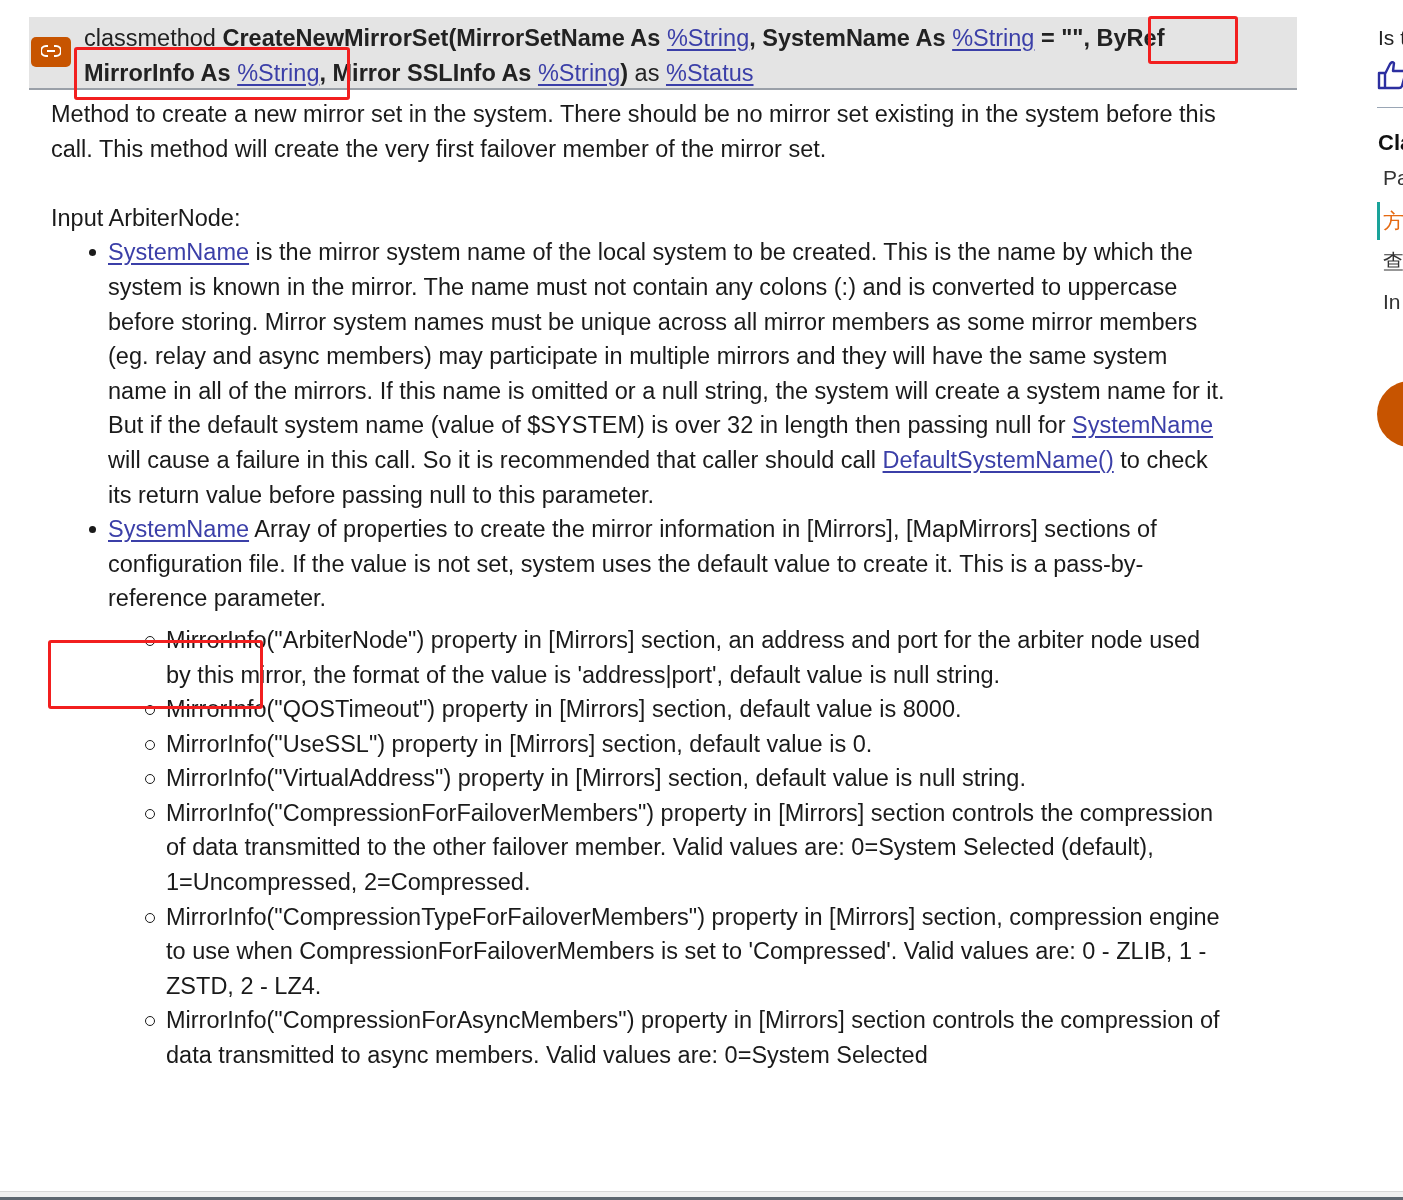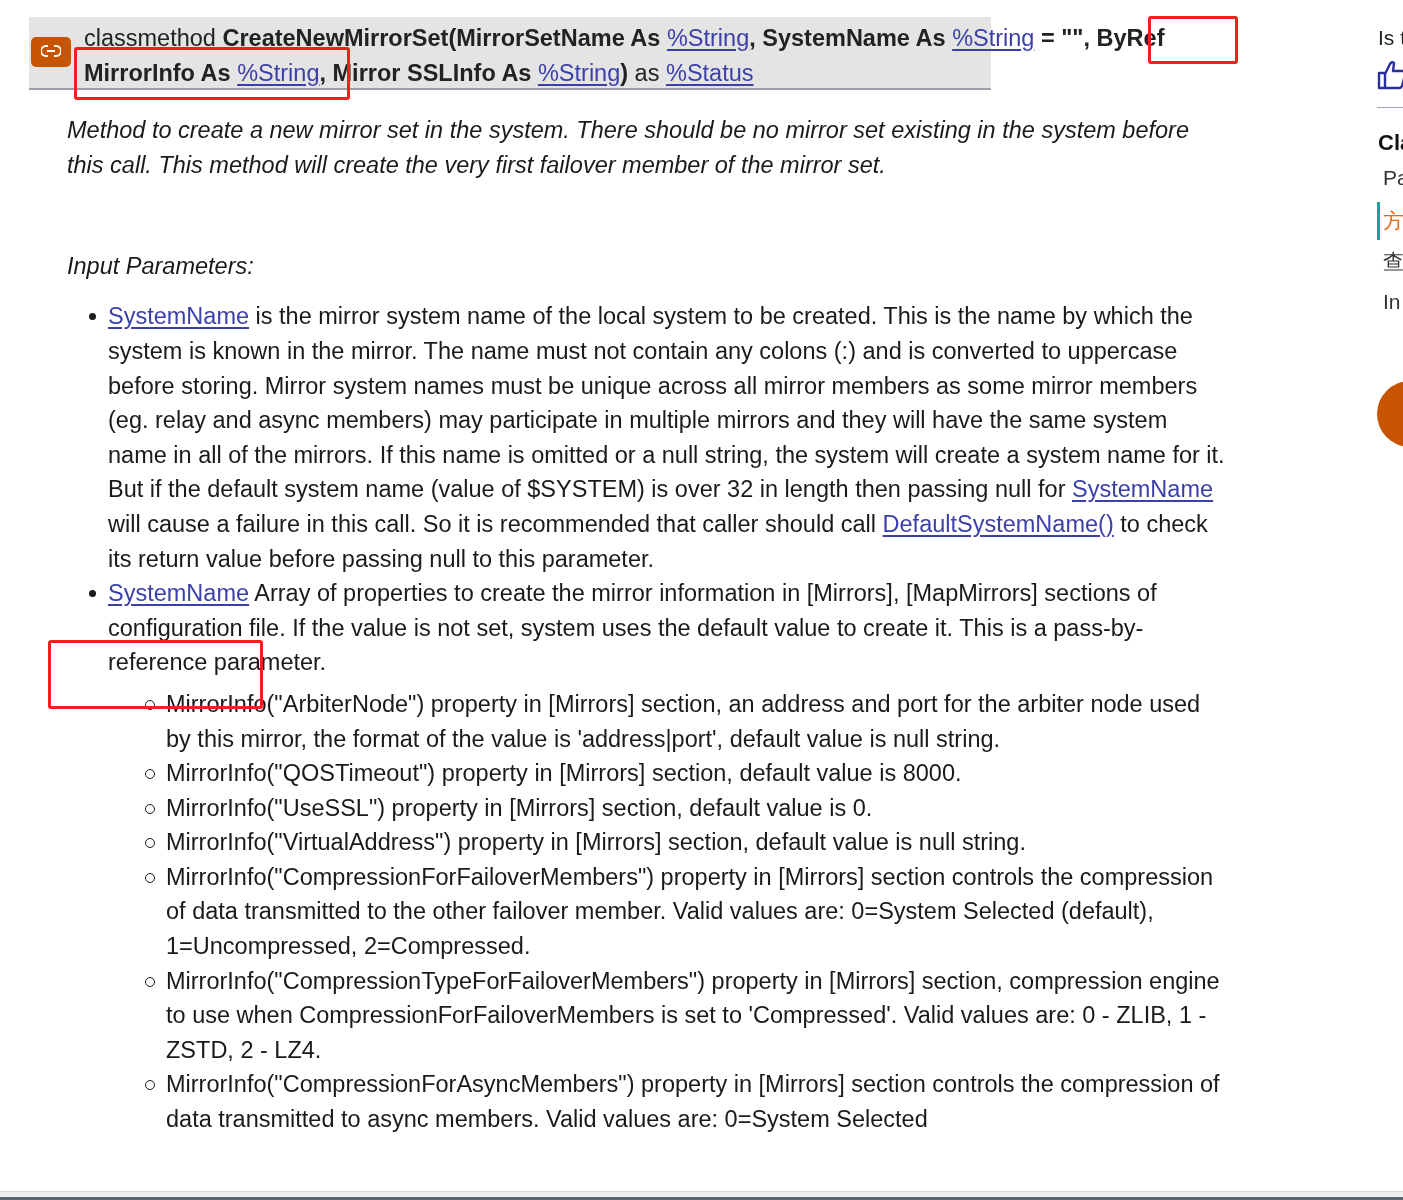--- a/index.html
+++ b/index.html
@@ -3,40 +3,40 @@
 <meta charset="utf-8">
 <style>
   * { box-sizing: border-box; margin: 0; padding: 0; }
   html, body { width: 1403px; height: 1200px; overflow: hidden; background: #ffffff; }
   body { font-family: "DejaVu Sans", "Liberation Sans", sans-serif; color: #1a1a1a; position: relative; }
 
   .main { position: absolute; left: 0; top: 0; width: 1250px; height: 1200px; }
 
   
   .sig {
-    position: absolute; left: 29px; top: 17px; width: 962px; height: 73px;
+    position: absolute; left: 29px; top: 17px; width: 1268px; height: 73px;
     background: #e4e4e4; border-bottom: 2px solid #9aa0a8;
   }
   .sig-anchor {
     position: absolute; left: 2px; top: 20px; width: 40px; height: 30px;
     background: #c75400; border-radius: 5px; display: flex; align-items: center; justify-content: center;
   }
   .sig-text {
     position: absolute; left: 55px; top: 4px; width: 1155px;
     font-family: "Liberation Sans", sans-serif; font-size: 23.5px; line-height: 35px; color: #222;
   }
   .sig-text b { font-weight: bold; }
   a.lnk { color: #3b3fa8; text-decoration: underline; text-underline-offset: 3px; }
 
   
   .content {
     position: absolute; left: 51px; top: 97px; width: 1175px;
     font-family: "Liberation Sans", sans-serif; font-size: 23.5px; line-height: 34.6px; color: #1a1a1a;
   }
-  .content p { margin: 16px; font-style: italic; }
+  .content p { margin: 0; }
   .content .gap { height: 34.6px; }
   ul.params { list-style: none; margin-left: 57px; }
   ul.params > li { position: relative; }
   ul.params > li::before {
     content: ""; position: absolute; left: -19px; top: 14px; width: 7px; height: 7px; border-radius: 50%; background: #1a1a1a;
   }
   ul.sub { list-style: none; margin-left: 58px; margin-top: 7px; }
   ul.sub > li { position: relative; }
   ul.sub > li::before {
     content: ""; position: absolute; left: -21px; top: 13px; width: 8px; height: 8px; border-radius: 50%; border: 1.3px solid #1a1a1a; background: #fff;
@@ -75,21 +75,21 @@
           <line x1="6" y1="7" x2="14" y2="7" stroke="#fff" stroke-width="2"></line>
         </svg>
       </span>
     </div>
     <div class="sig-text"><span>classmethod</span> <b>CreateNewMirrorSet(</b><b>MirrorSetName As </b><a class="lnk">%String</a><b>, </b><b>SystemName As </b><a class="lnk">%String</a><b> = "", </b><b>ByRef</b><br><b>MirrorInfo As </b><a class="lnk">%String</a><b>, </b><b>Mirror SSLInfo As </b><a class="lnk">%String</a><b>)</b><span> as </span><a class="lnk">%Status</a></div>
   </div>
 
   <div class="content">
     <p>Method to create a new mirror set in the system. There should be no mirror set existing in the system before this call. This method will create the very first failover member of the mirror set.</p>
     <div class="gap"></div>
-    <p>Input Parameters:</p>
+    <p>Input ArbiterNode:</p>
     <ul class="params">
       <li><a class="lnk">SystemName</a><span> is the mirror system name of the local system to be created. This is the name by which the system is known in the mirror. The name must not contain any colons (:) and is converted to uppercase before storing. Mirror system names must be unique across all mirror members as some mirror members (eg. relay and async members) may participate in multiple mirrors and they will have the same system name in all of the mirrors. If this name is omitted or a null string, the system will create a system name for it. But if the default system name (value of $SYSTEM) is over 32 in length then passing null for </span><a class="lnk">SystemName</a><span> will cause a failure in this call. So it is recommended that caller should call </span><a class="lnk">DefaultSystemName()</a><span> to check its return value before passing null to this parameter.</span></li>
       <li><a class="lnk">SystemName</a><span> Array of properties to create the mirror information in [Mirrors], [MapMirrors] sections of configuration file. If the value is not set, system uses the default value to create it. This is a pass-by-reference parameter.</span>
         <ul class="sub">
           <li>MirrorInfo("ArbiterNode") property in [Mirrors] section, an address and port for the arbiter node used by this mirror, the format of the value is 'address|port', default value is null string.</li>
           <li>MirrorInfo("QOSTimeout") property in [Mirrors] section, default value is 8000.</li>
           <li>MirrorInfo("UseSSL") property in [Mirrors] section, default value is 0.</li>
           <li>MirrorInfo("VirtualAddress") property in [Mirrors] section, default value is null string.</li>
           <li>MirrorInfo("CompressionForFailoverMembers") property in [Mirrors] section controls the compression of data transmitted to the other failover member. Valid values are: 0=System Selected (default), 1=Uncompressed, 2=Compressed.</li>
           <li>MirrorInfo("CompressionTypeForFailoverMembers") property in [Mirrors] section, compression engine to use when CompressionForFailoverMembers is set to 'Compressed'. Valid values are: 0 - ZLIB, 1 - ZSTD, 2 - LZ4.</li>

